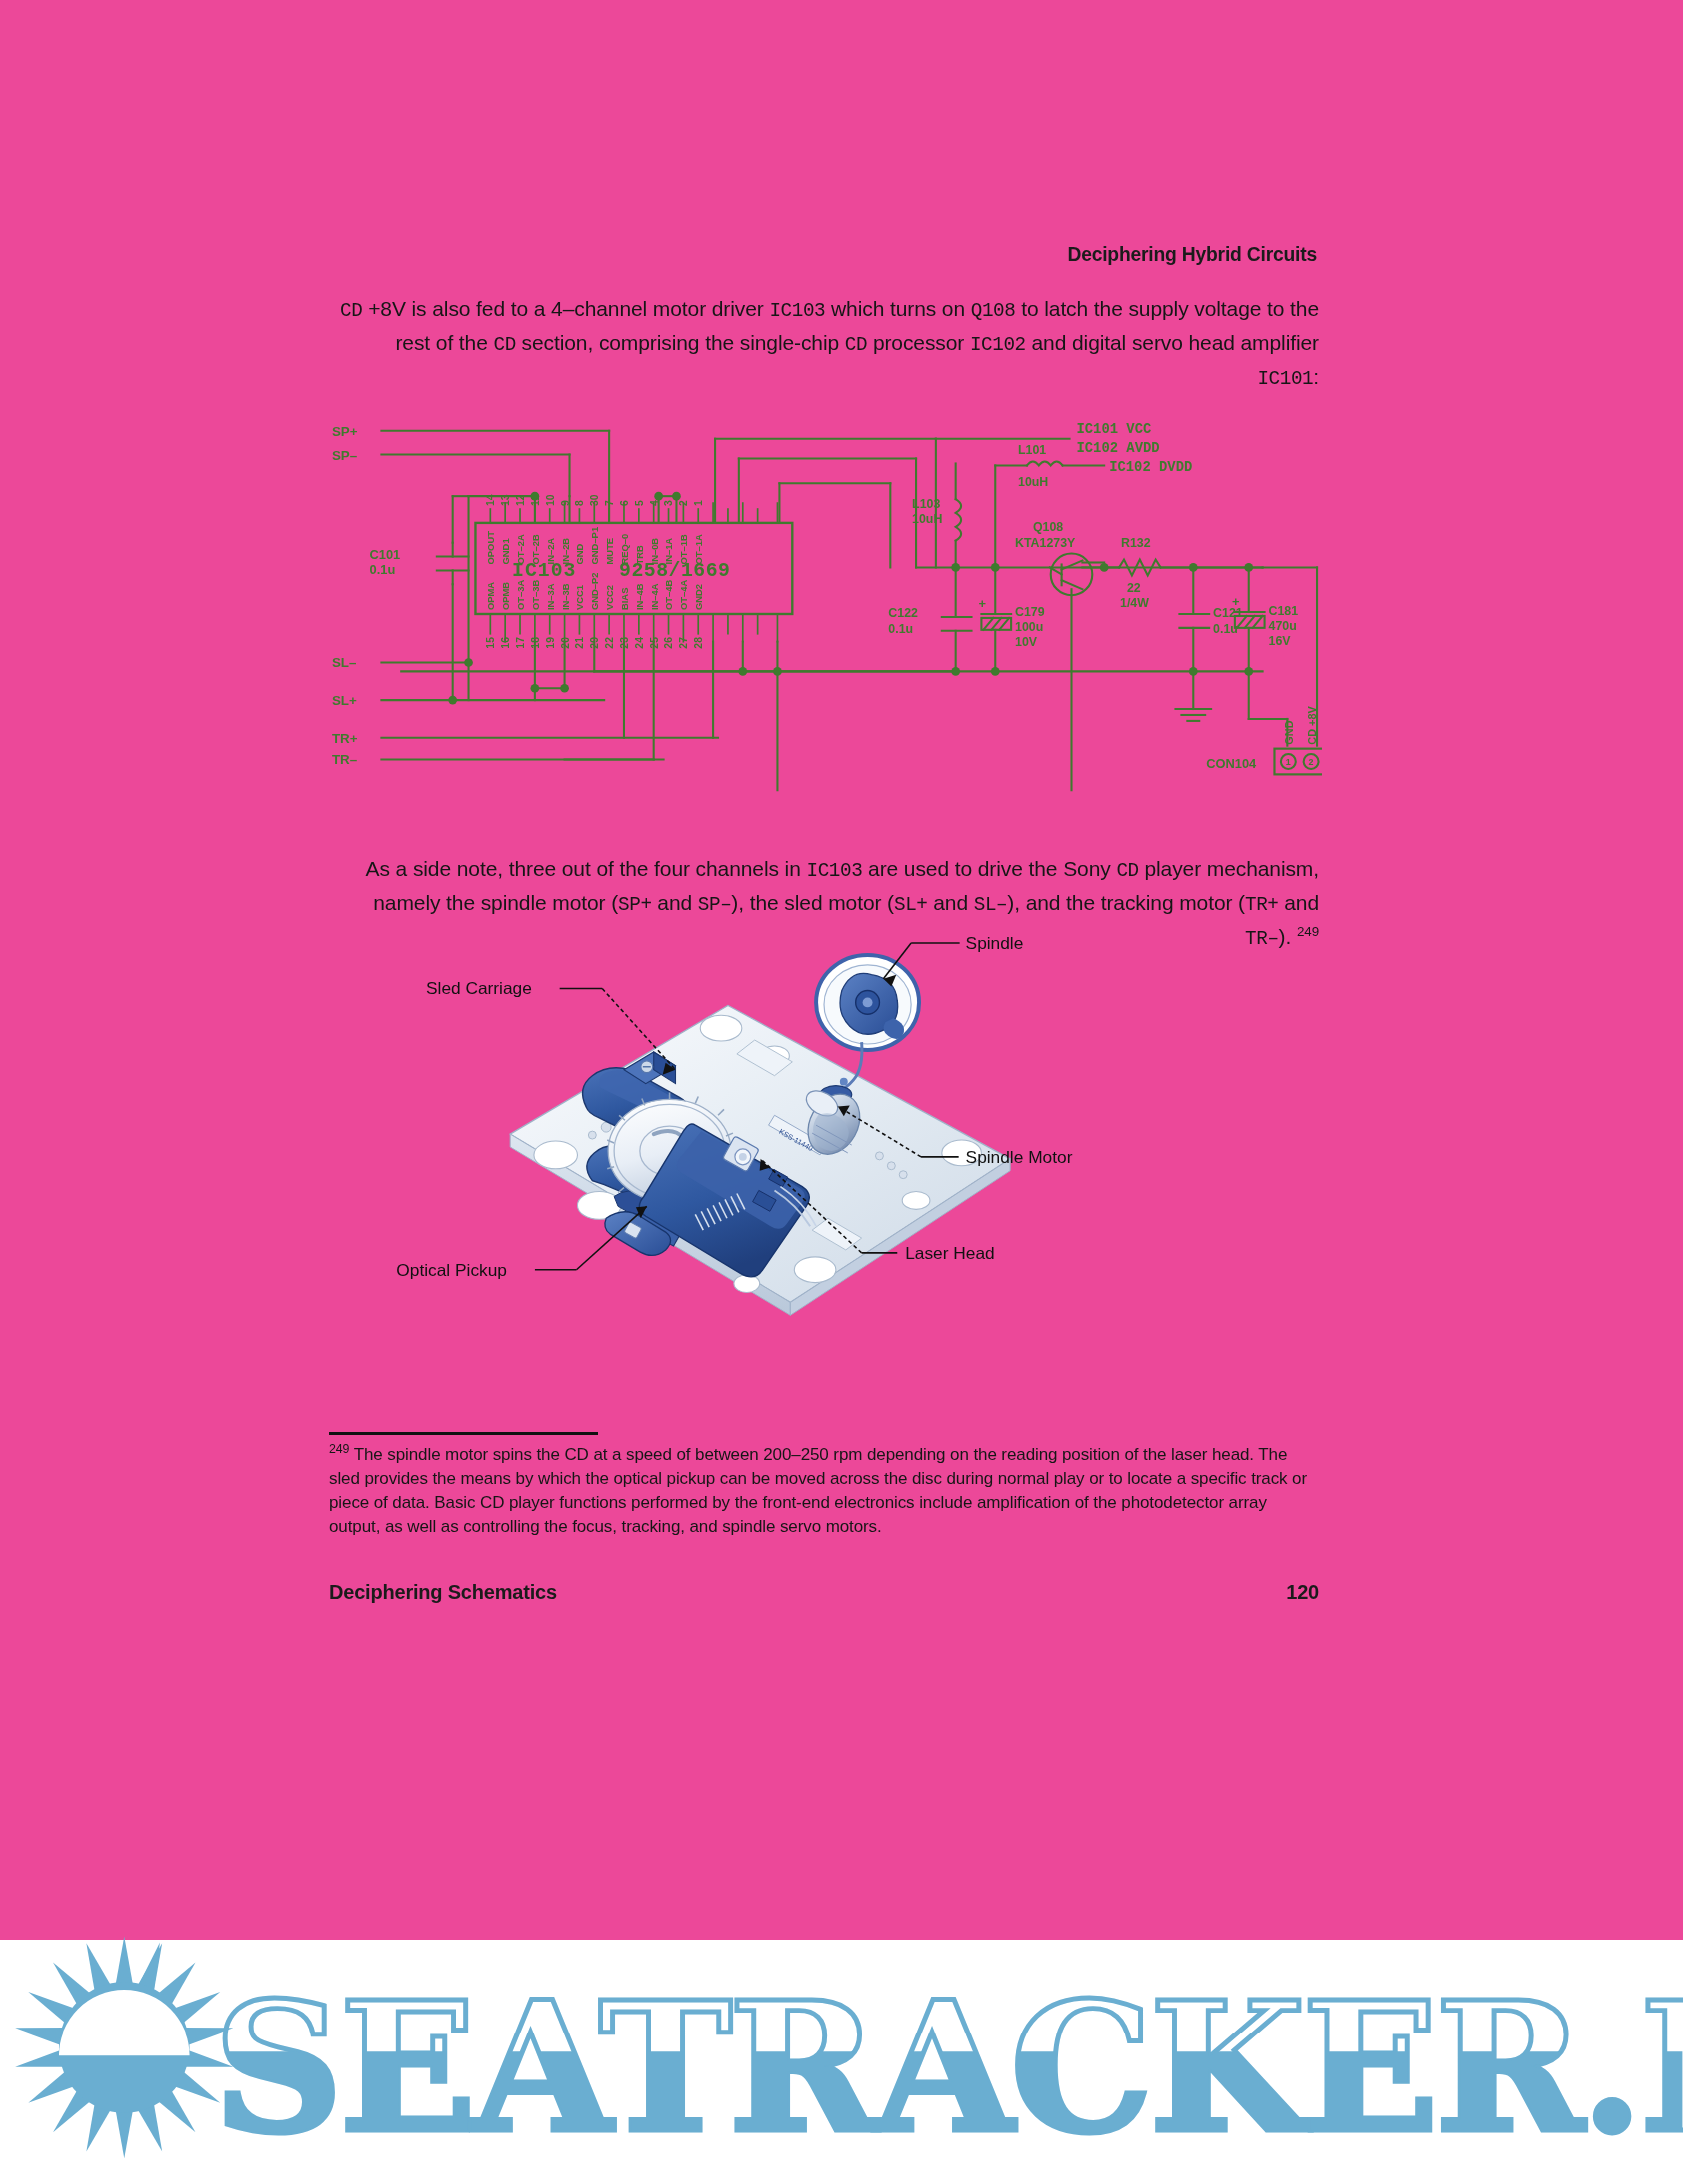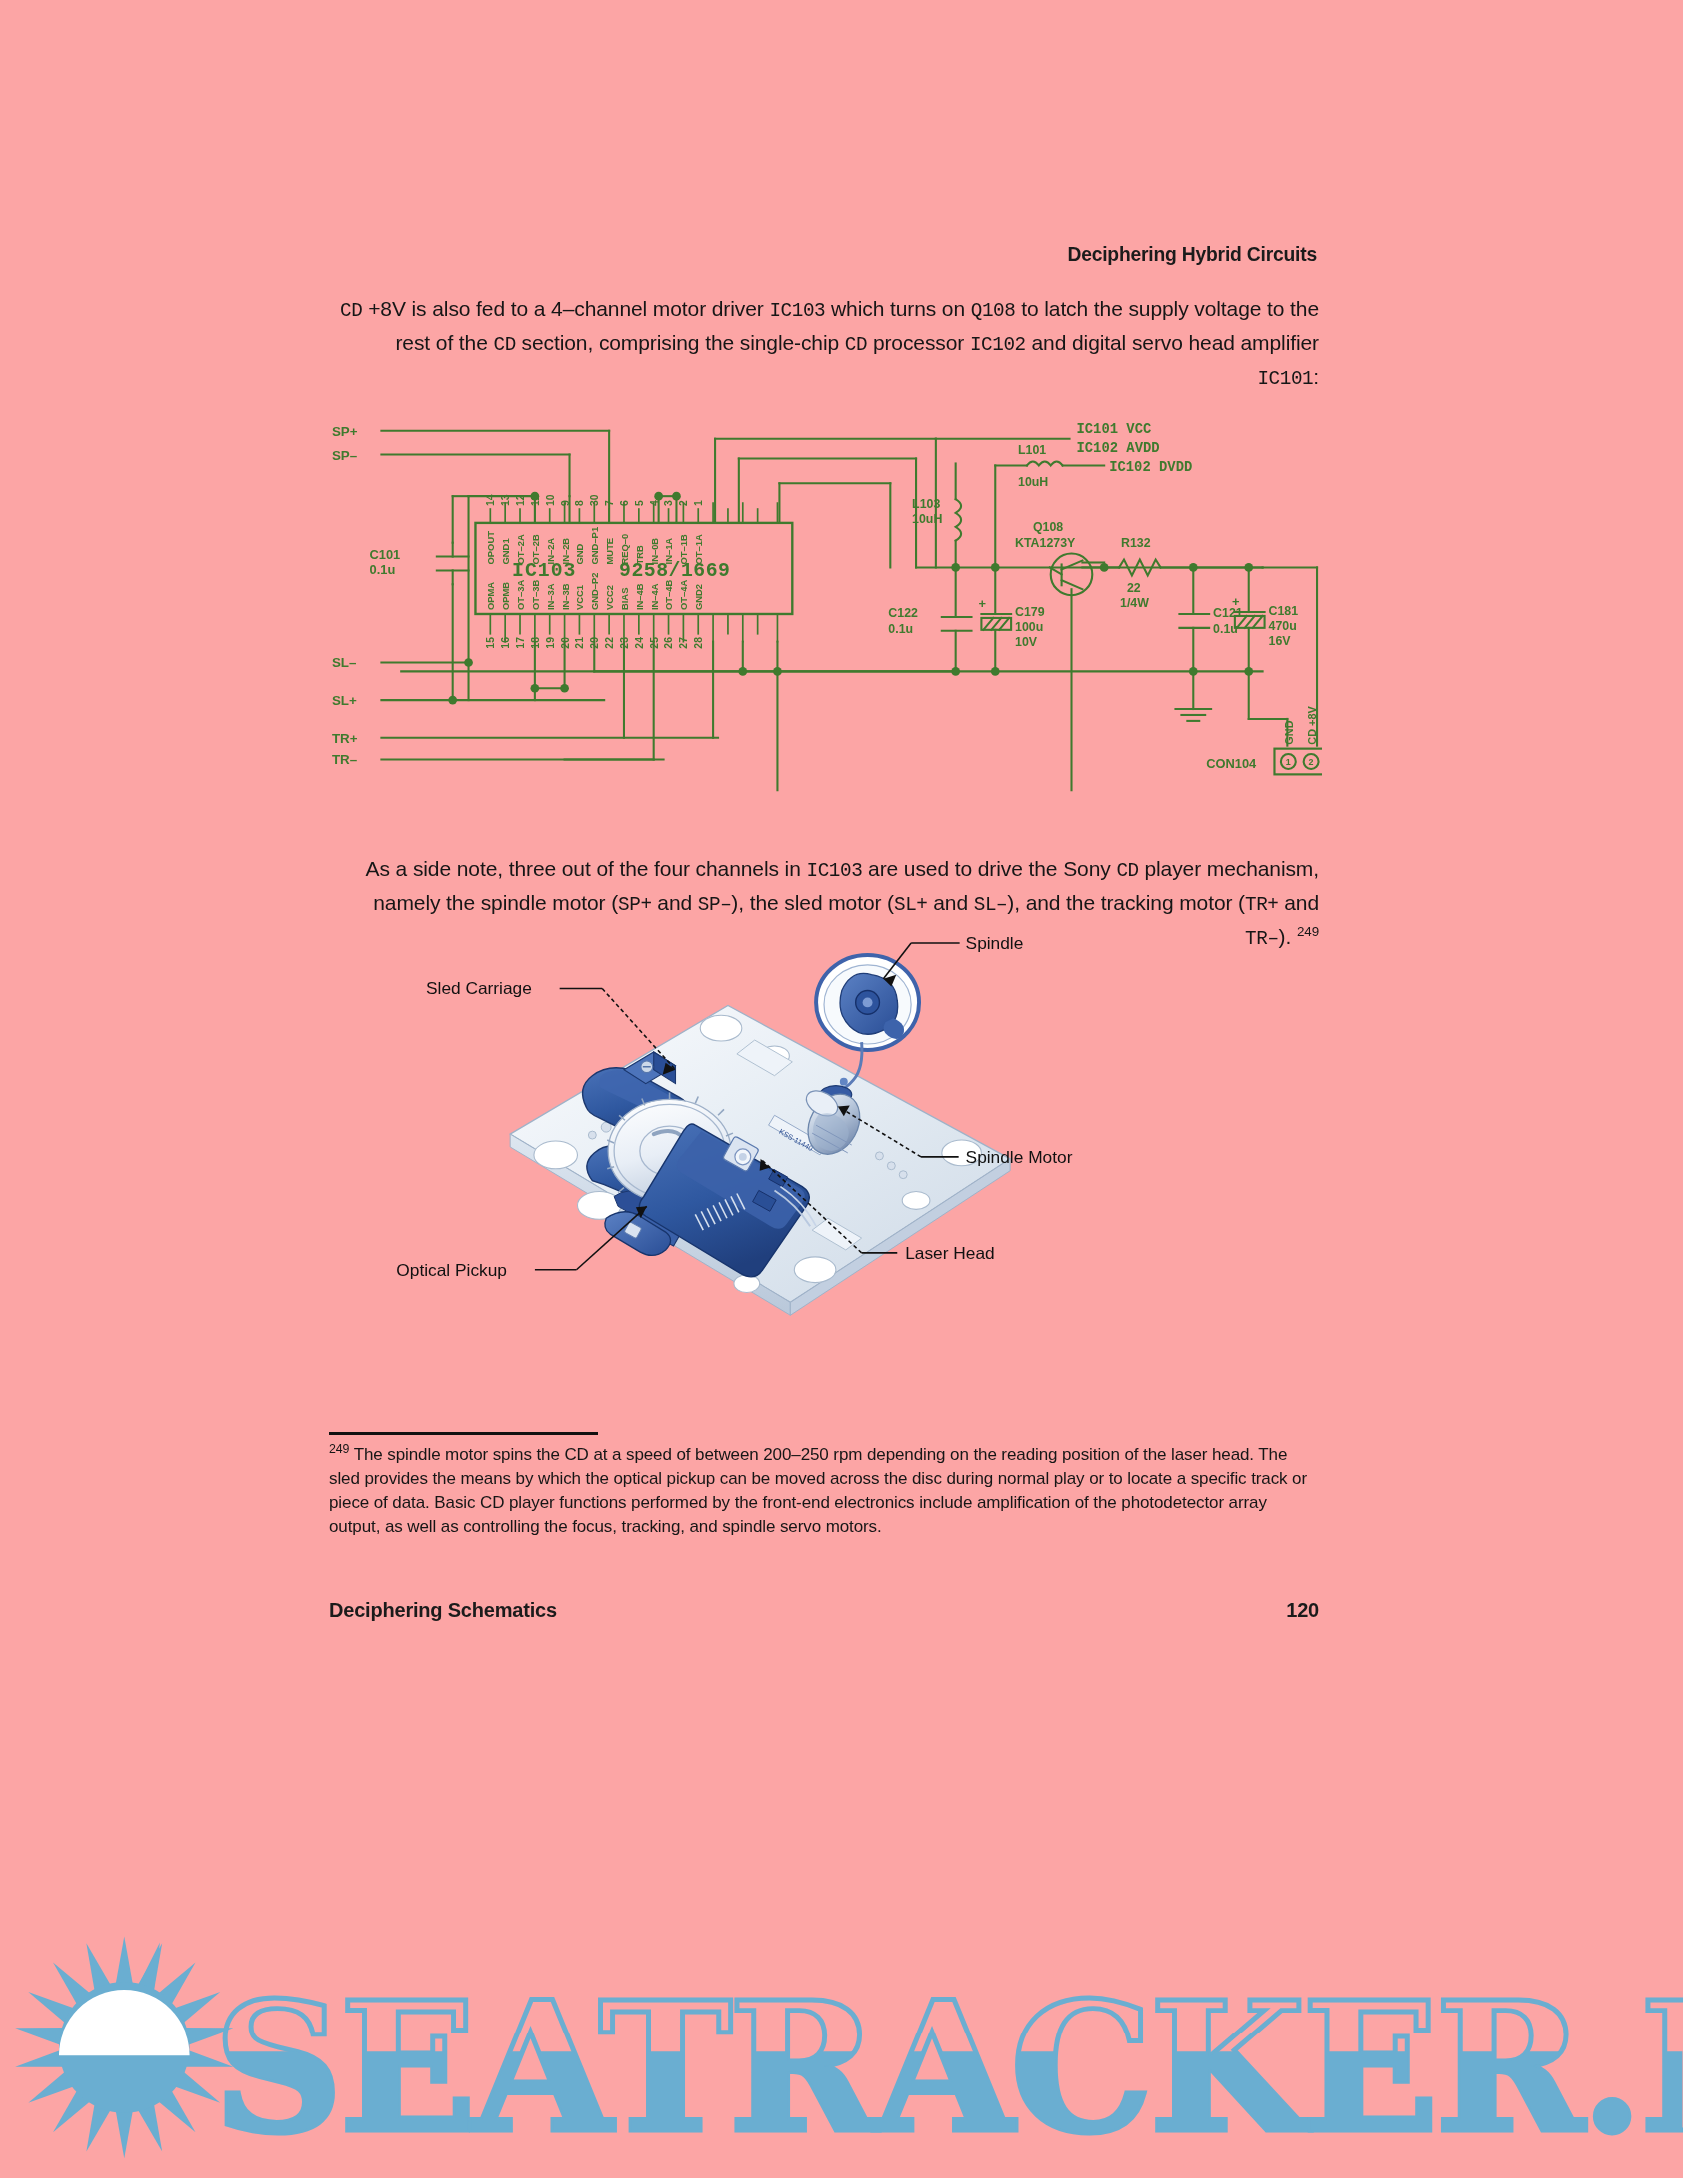--- a/index.html
+++ b/index.html
@@ -4,22 +4,22 @@
 <style>
   * { box-sizing: border-box; margin: 0; padding: 0; }
   html, body {
     width: 1683px; height: 2178px;
     background: #ffffff;
     font-family: "Liberation Sans", sans-serif;
     overflow: hidden;
   }
   .page {
     position: relative;
-    width: 1683px; height: 2178px;
-    background: #fca5a5;
+    width: 1683px; height: 1940px;
+    background: #ec4899;
   }
 
   
   .runhead {
     position: absolute;
     left: 327px; top: 244px;
     width: 990px;
     text-align: right;
     font-size: 19.3px;
     font-weight: 700;
@@ -107,21 +107,20 @@
 
   
   .foot {
     position: absolute;
     left: 329px; top: 1581px;
     width: 990px;
     font-size: 20px;
     font-weight: 700;
     color: #1b1b1b;
     letter-spacing: -0.2px;
-    margin-top: 18px;
   }
   .foot .ft-left { float: left; }
   .foot .ft-right { float: right; }
 
   
   .watermark {
     position: absolute;
     left: 0px; top: 1901px;
     width: 1683px; height: 277px;
   }

